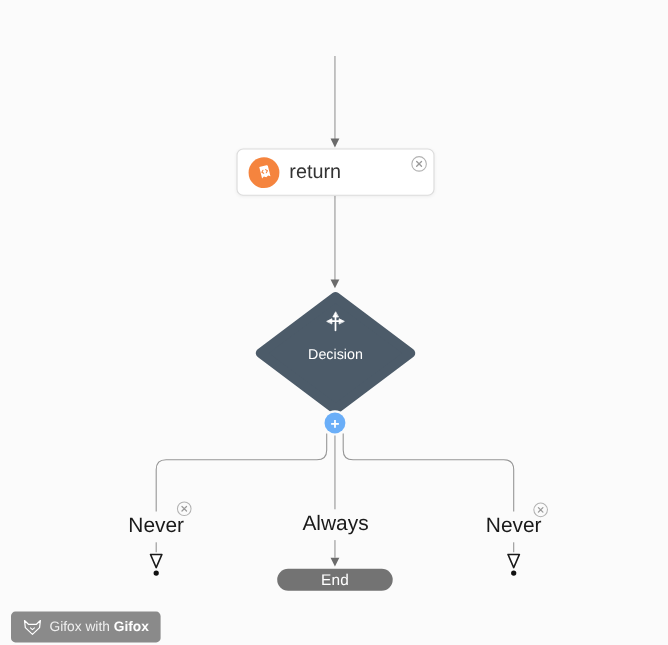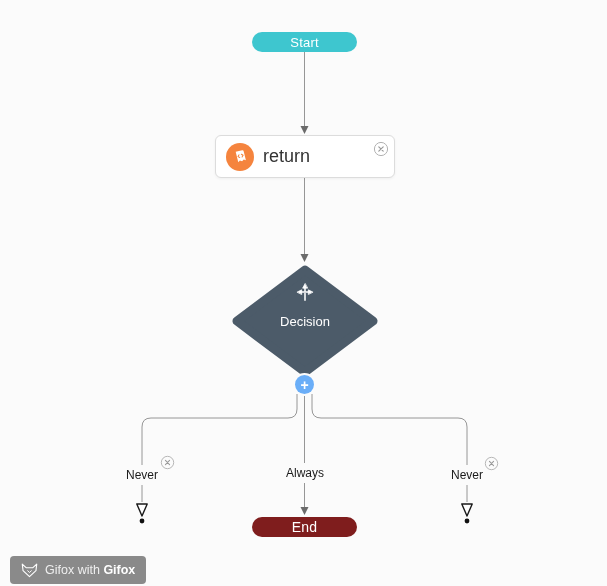--- a/index.html
+++ b/index.html
@@ -29,21 +29,21 @@
     border-radius: 10px;
     color: #ffffff;
     font-size: 13px;
     display: flex;
     align-items: center;
     justify-content: center;
     letter-spacing: .2px;
     cursor: pointer;
   }
   .pill.start { left: 252px; top: 32px; background: #3ec6cf; }
-  .pill.end   { left: 252px; top: 517px; background: #7f1d1d; font-size: 14px; }
+  .pill.end   { left: 252px; top: 517px; background: #737373; font-size: 14px; }
   
   .step-card {
     position: absolute;
     left: 215px; top: 135px;
     width: 180px; height: 43px;
     background: #ffffff;
     border: 1px solid #dcdcdc;
     border-radius: 6px;
     box-shadow: 0 1px 3px rgba(0,0,0,0.05);
     display: flex;
@@ -108,21 +108,21 @@
     justify-content: center;
     cursor: pointer;
     box-shadow: 0 0 0 2px #fbfbfb;
   }
   
   .branch-label {
     position: absolute;
     transform: translateX(-50%);
     background: #fbfbfb;
     padding: 3px 5px;
-    font-size: 12px;
+    font-size: 19px;
     color: #1a1a1a;
     cursor: pointer;
     white-space: nowrap;
   }
   .branch-label.left   { left: 142px; top: 465px; }
   .branch-label.center { left: 305px; top: 463px; }
   .branch-label.right  { left: 467px; top: 465px; }
   .branch-close.left  { left: 160px; top: 455px; }
   .branch-close.right { left: 484px; top: 456px; }
   
@@ -161,23 +161,20 @@
 
     <path d="M304.5 178 V255" stroke="#969696" stroke-width="1" fill="none"></path>
     <polygon points="300.5,254 308.5,254 304.5,262" fill="#6b6b6b"></polygon>
 
     <path d="M304.5 393 V507" stroke="#969696" stroke-width="1" fill="none"></path>
     <polygon points="300.5,507 308.5,507 304.5,515" fill="#6b6b6b"></polygon>
     <path d="M297 394 V409 Q297 418 288 418 H151 Q142 418 142 427 V502" stroke="#969696" stroke-width="1" fill="none"></path>
     <path d="M312 394 V409 Q312 418 321 418 H458 Q467 418 467 427 V502" stroke="#969696" stroke-width="1" fill="none"></path>
   </svg>
 
-  <div class="pill start">
-    <span>Start</span>
-  </div>
 
   <div class="step-card">
     <span class="step-icon">
       <svg width="17" height="17" viewBox="0 0 24 24">
         <g transform="rotate(-14 12 12)">
           <path d="M7 4 h9.5 a1.6 1.6 0 0 1 1.6 1.6 V19 l-2.7 -1.8 -2.8 1.8 -2.8 -1.8 -2.8 1.8 Z" fill="#ffffff"></path>
           <path d="M10.6 9.2 L8.6 11.2 L10.6 13.2" stroke="#f5843e" stroke-width="1.4" fill="none" stroke-linecap="round" stroke-linejoin="round"></path>
           <path d="M14 9.2 L16 11.2 L14 13.2" stroke="#f5843e" stroke-width="1.4" fill="none" stroke-linecap="round" stroke-linejoin="round"></path>
         </g>
       </svg>

